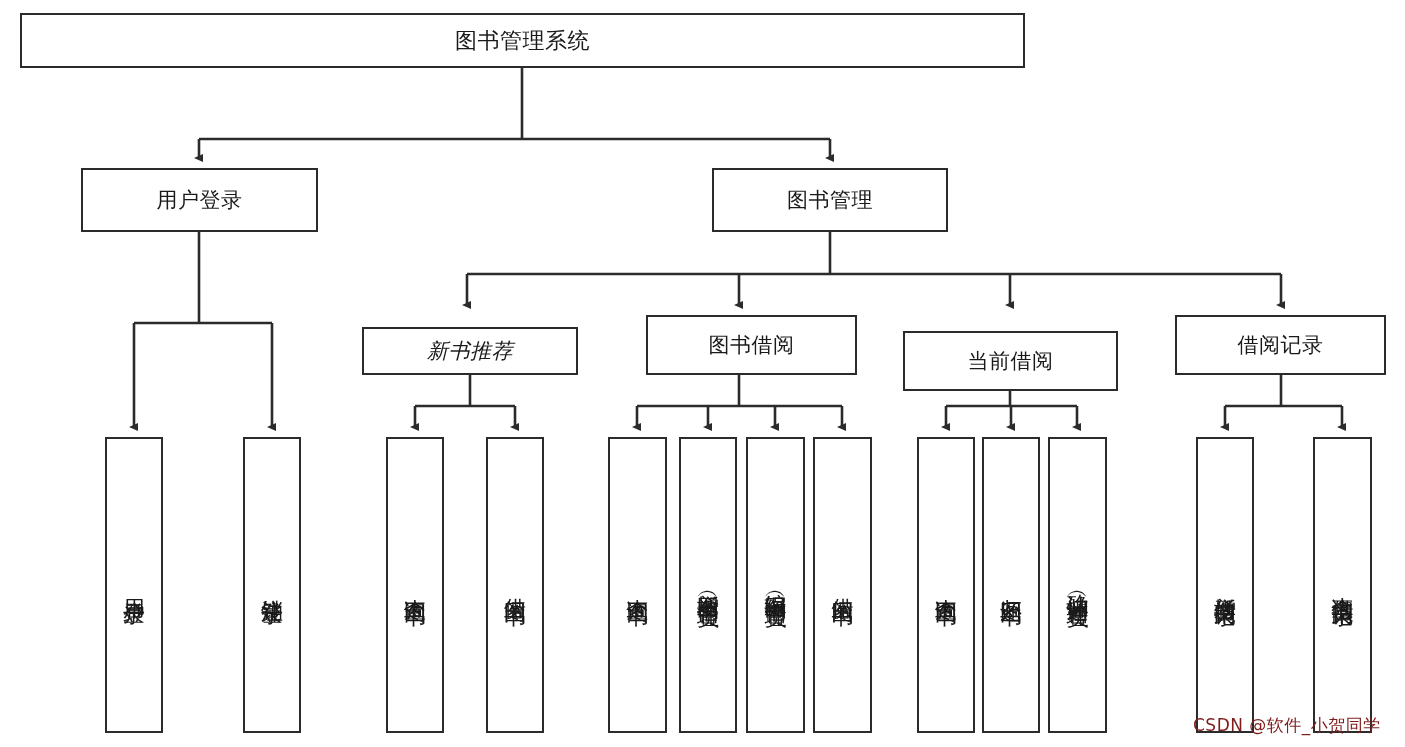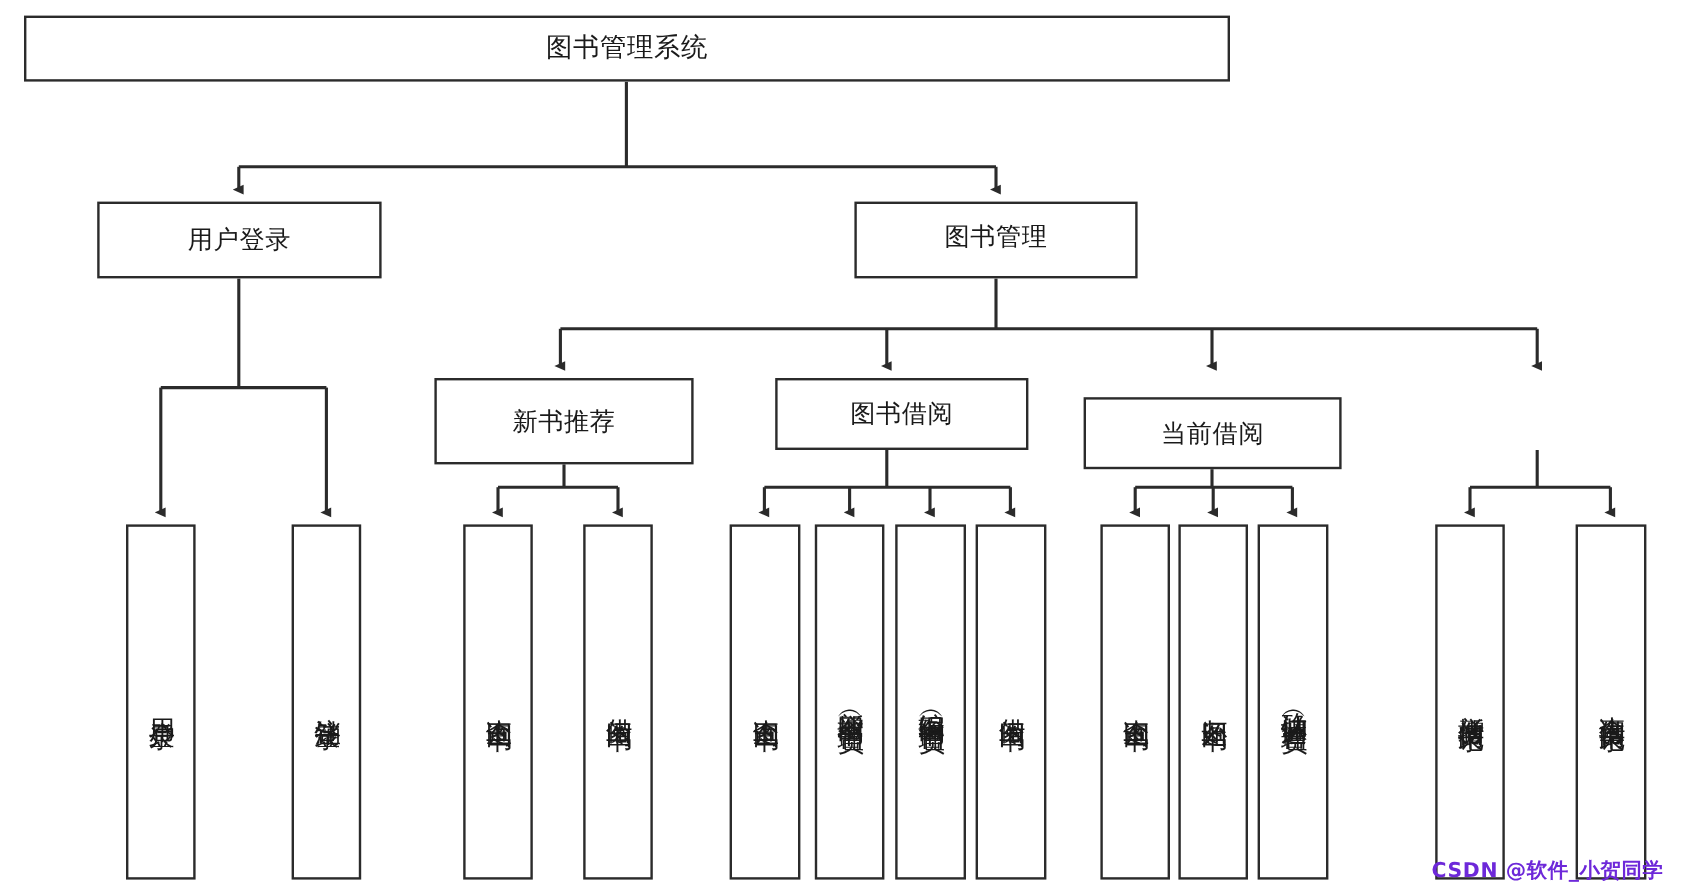--- a/index.html
+++ b/index.html
@@ -47,25 +47,24 @@
   .node.vert .label {
     writing-mode: vertical-rl;
     text-orientation: upright;
     font-size: 22px;
     letter-spacing: 2px;
     line-height: 1.0;
   }
   .node.root .label { font-size: 22px; }
   .watermark {
     position: absolute;
-    color: #6d28d9;
+    color: #7f1d1d;
     font-size: 17px;
     white-space: nowrap;
     letter-spacing: 0.5px;
-    font-weight: bold;
   }
 </style>
 </head>
 <body>
 
 <div id="canvas">
 
   <svg id="edges" viewBox="0 0 1405 747" xmlns="http://www.w3.org/2000/svg">
     <defs>
       <marker id="arrow" markerWidth="10" markerHeight="10" refX="5" refY="5" orient="auto" markerUnits="userSpaceOnUse">
@@ -117,32 +116,35 @@
     </g>
   </svg>
 
   <div class="node horiz root" style="left:20px; top:13px; width:1005px; height:55px;">
     <span class="label">图书管理系统</span>
   </div>
 
   <div class="node horiz" style="left:81px; top:168px; width:237px; height:64px;">
     <span class="label">用户登录</span>
   </div>
-  <div class="node horiz" style="left:712px; top:168px; width:236px; height:64px;font-family:Liberation Mono, monospace;">
+  <div class="node horiz" style="left:712px; top:168px; width:236px; height:64px;">
     <span class="label">图书管理</span>
   </div>
 
-  <div class="node horiz" style="left:362px; top:315px; width:216px; height:72px;">
+  <div class="node horiz" style="left:362px; top:327px; width:216px; height:48px;font-style:italic;">
     <span class="label">新书推荐</span>
   </div>
   <div class="node horiz" style="left:634px; top:315px; width:211px; height:60px;margin-left:12px;">
     <span class="label">图书借阅</span>
   </div>
   <div class="node horiz" style="left:903px; top:331px; width:215px; height:60px;">
     <span class="label">当前借阅</span>
+  </div>
+  <div class="node horiz" style="left:1175px; top:315px; width:211px; height:60px;">
+    <span class="label">借阅记录</span>
   </div>
 
   <div class="node vert" style="left:105px; top:437px; width:58px; height:296px;">
     <span class="label">用户登录</span>
   </div>
   <div class="node vert" style="left:243px; top:437px; width:58px; height:296px;">
     <span class="label">注销登录</span>
   </div>
   <div class="node vert" style="left:386px; top:437px; width:58px; height:296px;">
     <span class="label">查询图书</span>

